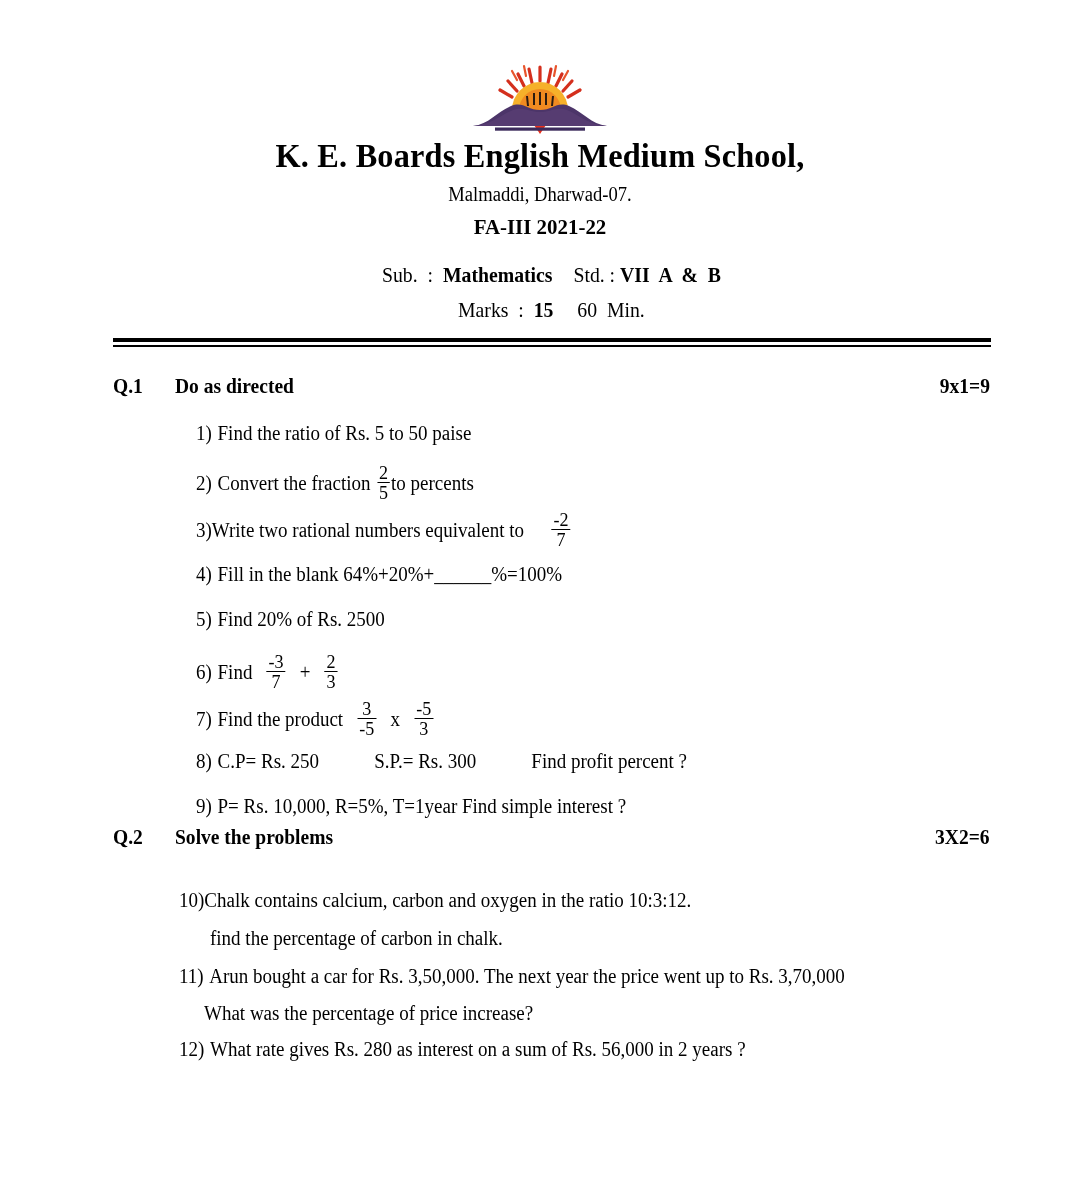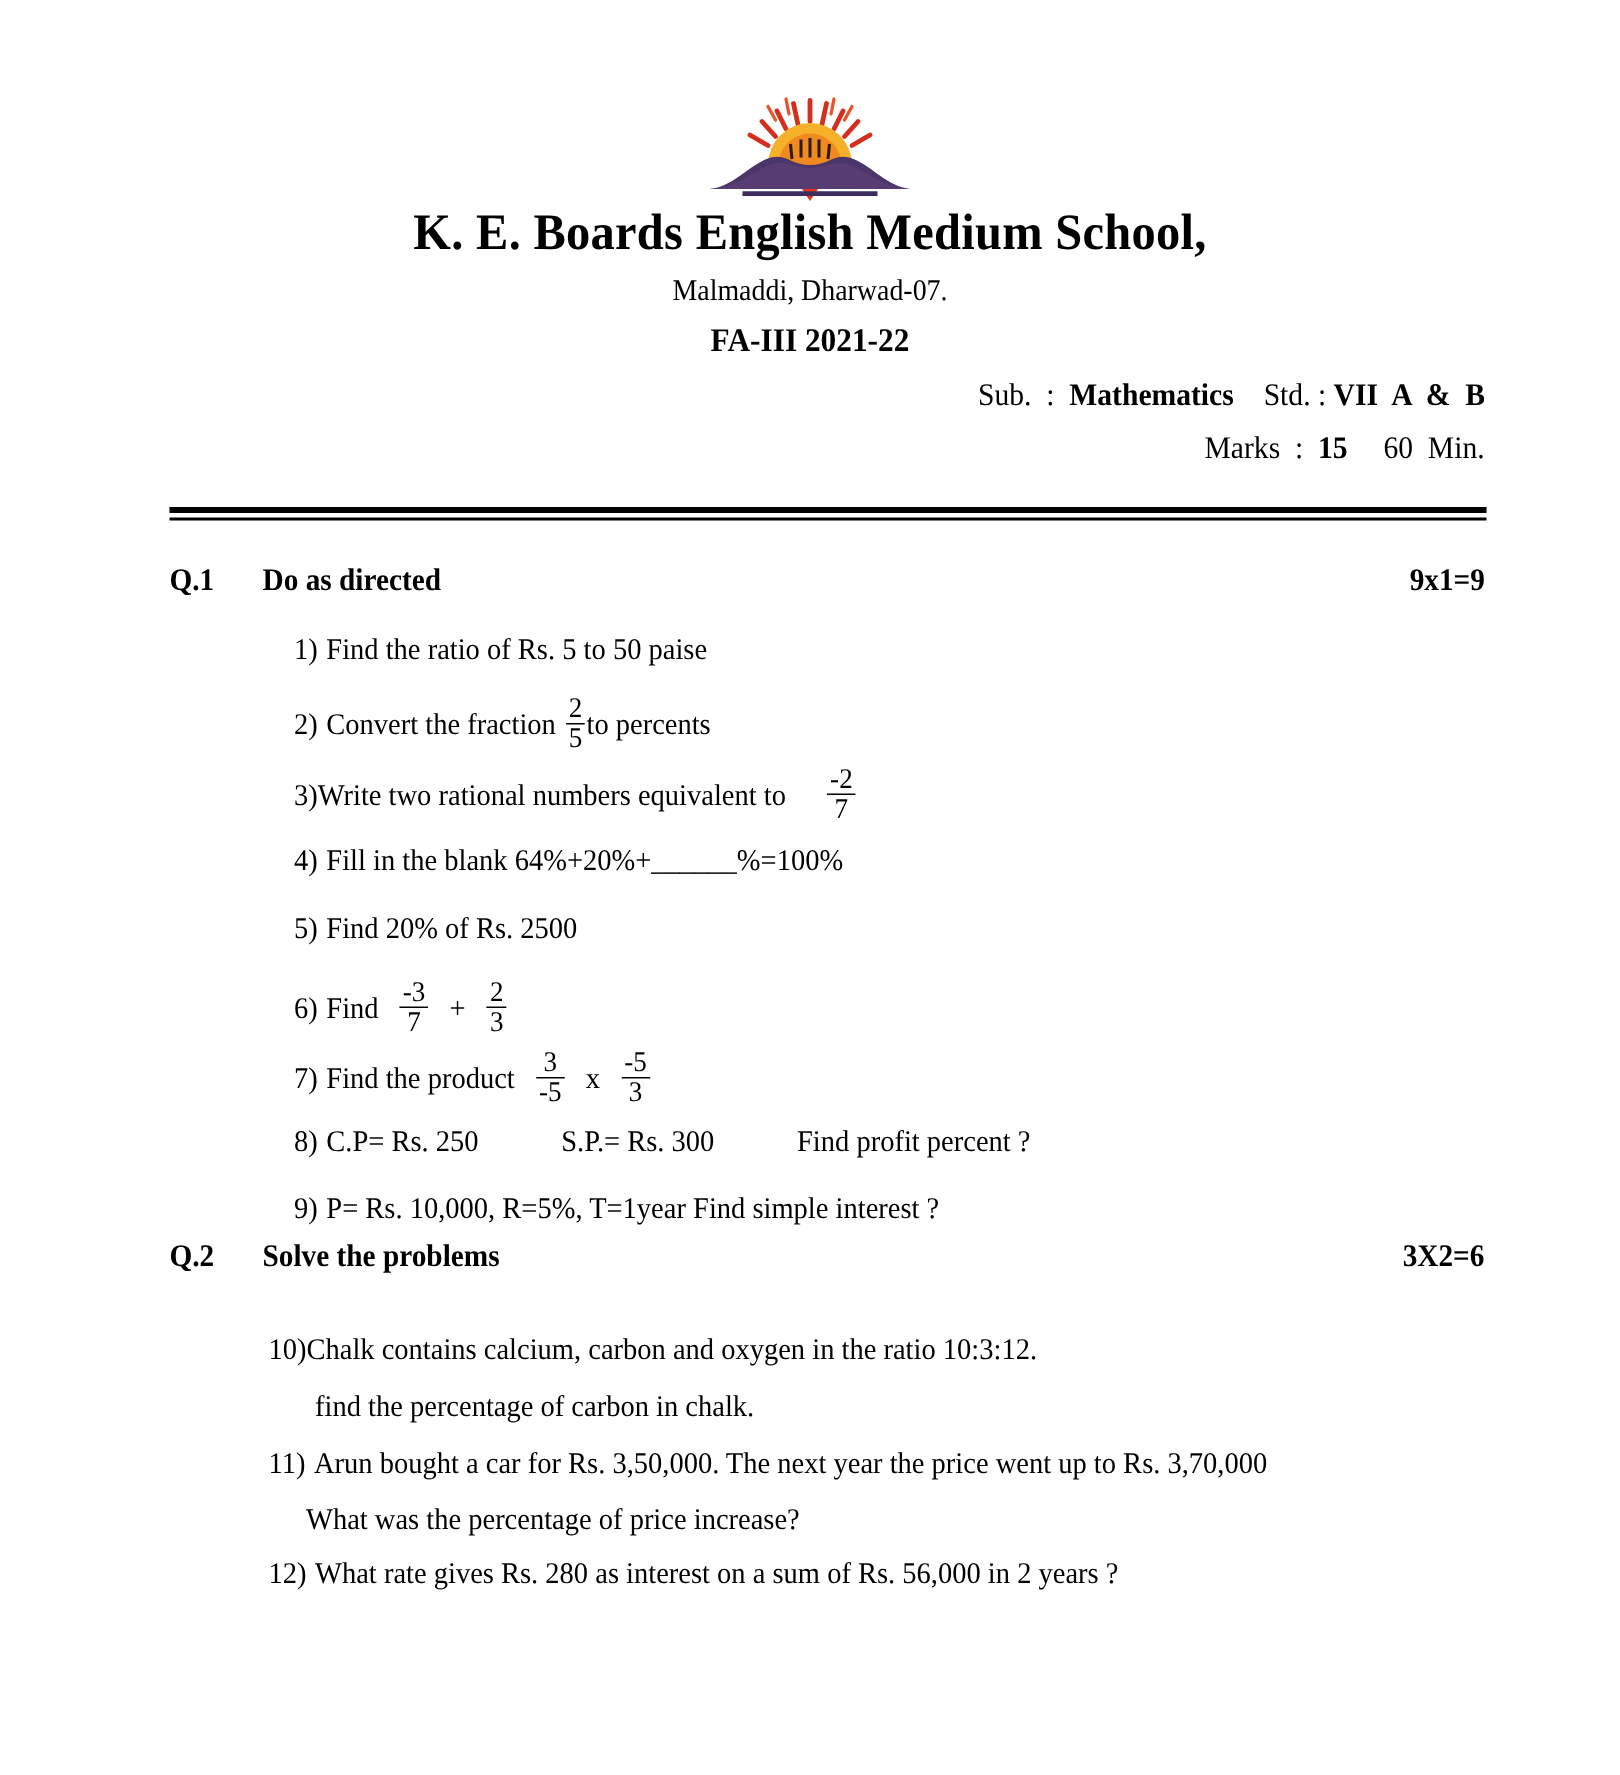--- a/index.html
+++ b/index.html
@@ -76,22 +76,23 @@
   }
 
   
   .meta-row {
     position: absolute;
     left: 113px;
     width: 877px;
     font-size: 21px;
     line-height: 26px;
     display: flex;
-    justify-content: flex-end;
+    justify-content: center;
     align-items: baseline;
+    margin-top: 12px;
   }
   .meta-row.r1 { top: 250px; }
   .meta-row.r2 { top: 285px; gap: 14px; }
 
   .meta-left, .meta-right { white-space: pre; transform: scaleX(0.94); transform-origin: left center; }
   .meta-right { transform-origin: right center; }
   .meta-strong { font-weight: bold; }
 
   
   .divider {

